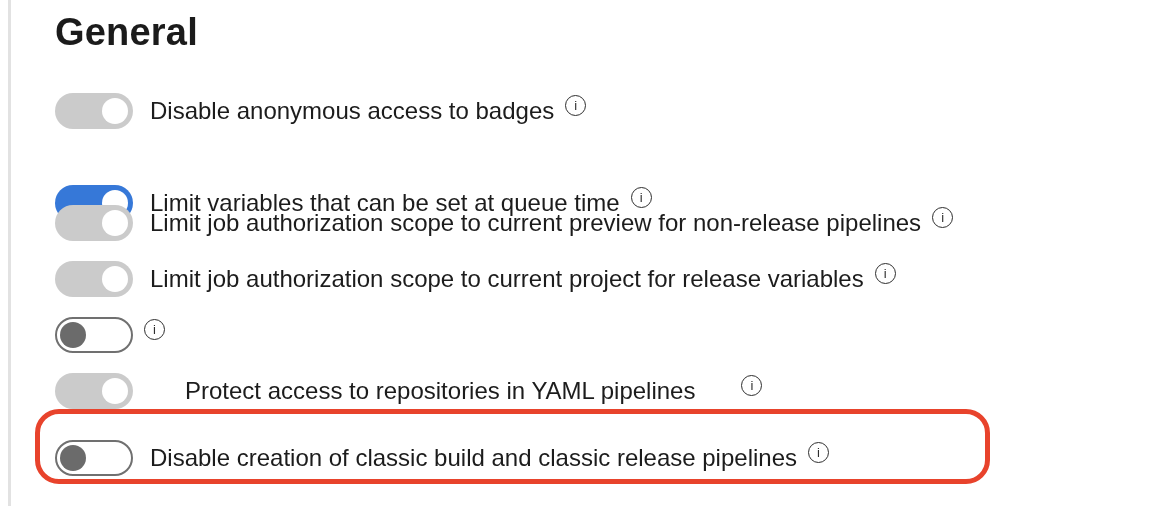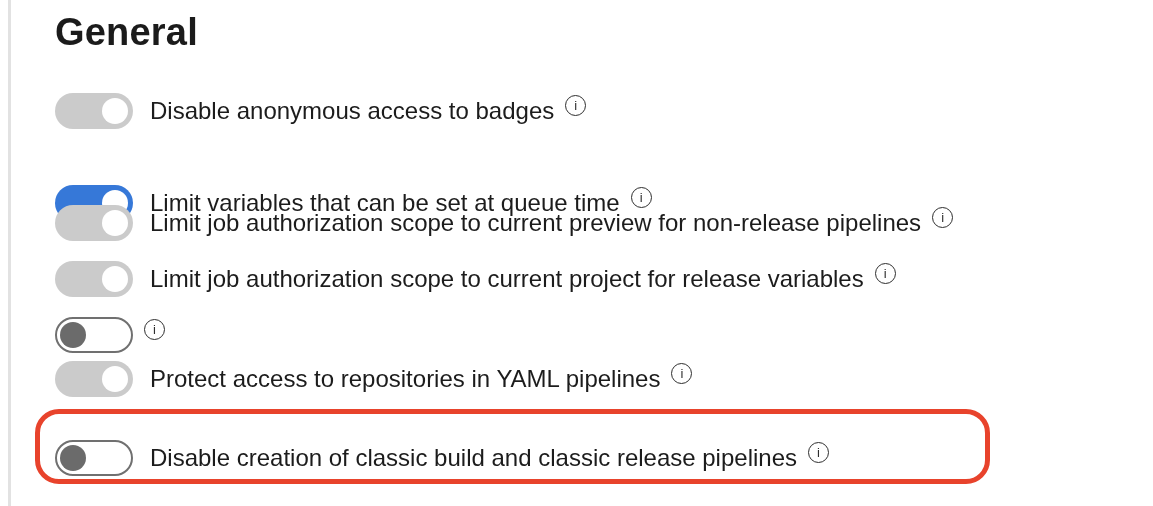--- a/index.html
+++ b/index.html
@@ -156,21 +156,21 @@
 
   <div class="row" style="top: 317px;">
     <div class="toggle t-off">
       <div class="knob"></div>
     </div>
     <span class="info">
       <span class="info-i">i</span>
     </span>
   </div>
 
-  <div class="row" style="top: 361px;">
+  <div class="row" style="top: 373px; gap: 35px;">
     <div class="toggle t-on-disabled">
       <div class="knob"></div>
     </div>
     <span class="label">Protect access to repositories in YAML pipelines</span>
     <span class="info">
       <span class="info-i">i</span>
     </span>
   </div>
 
   <div class="row" style="top: 440px;">

